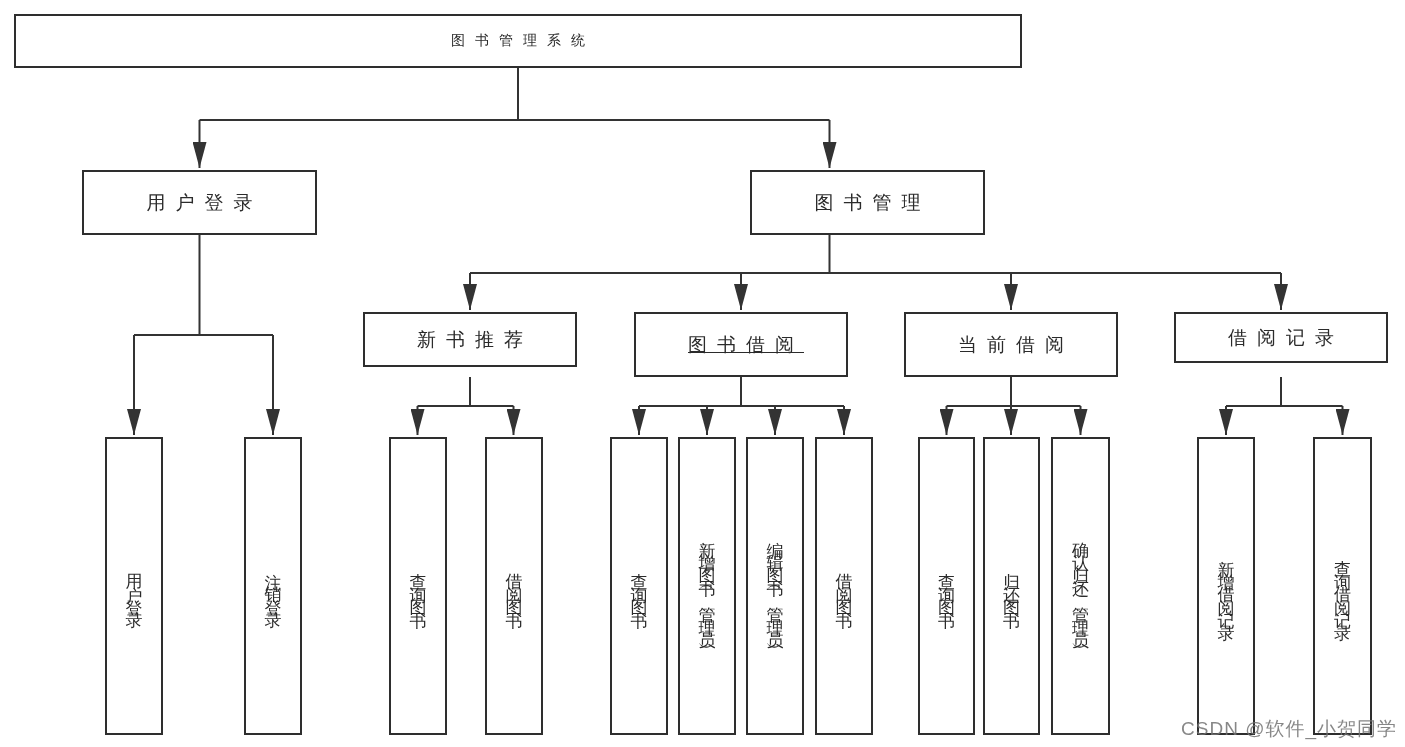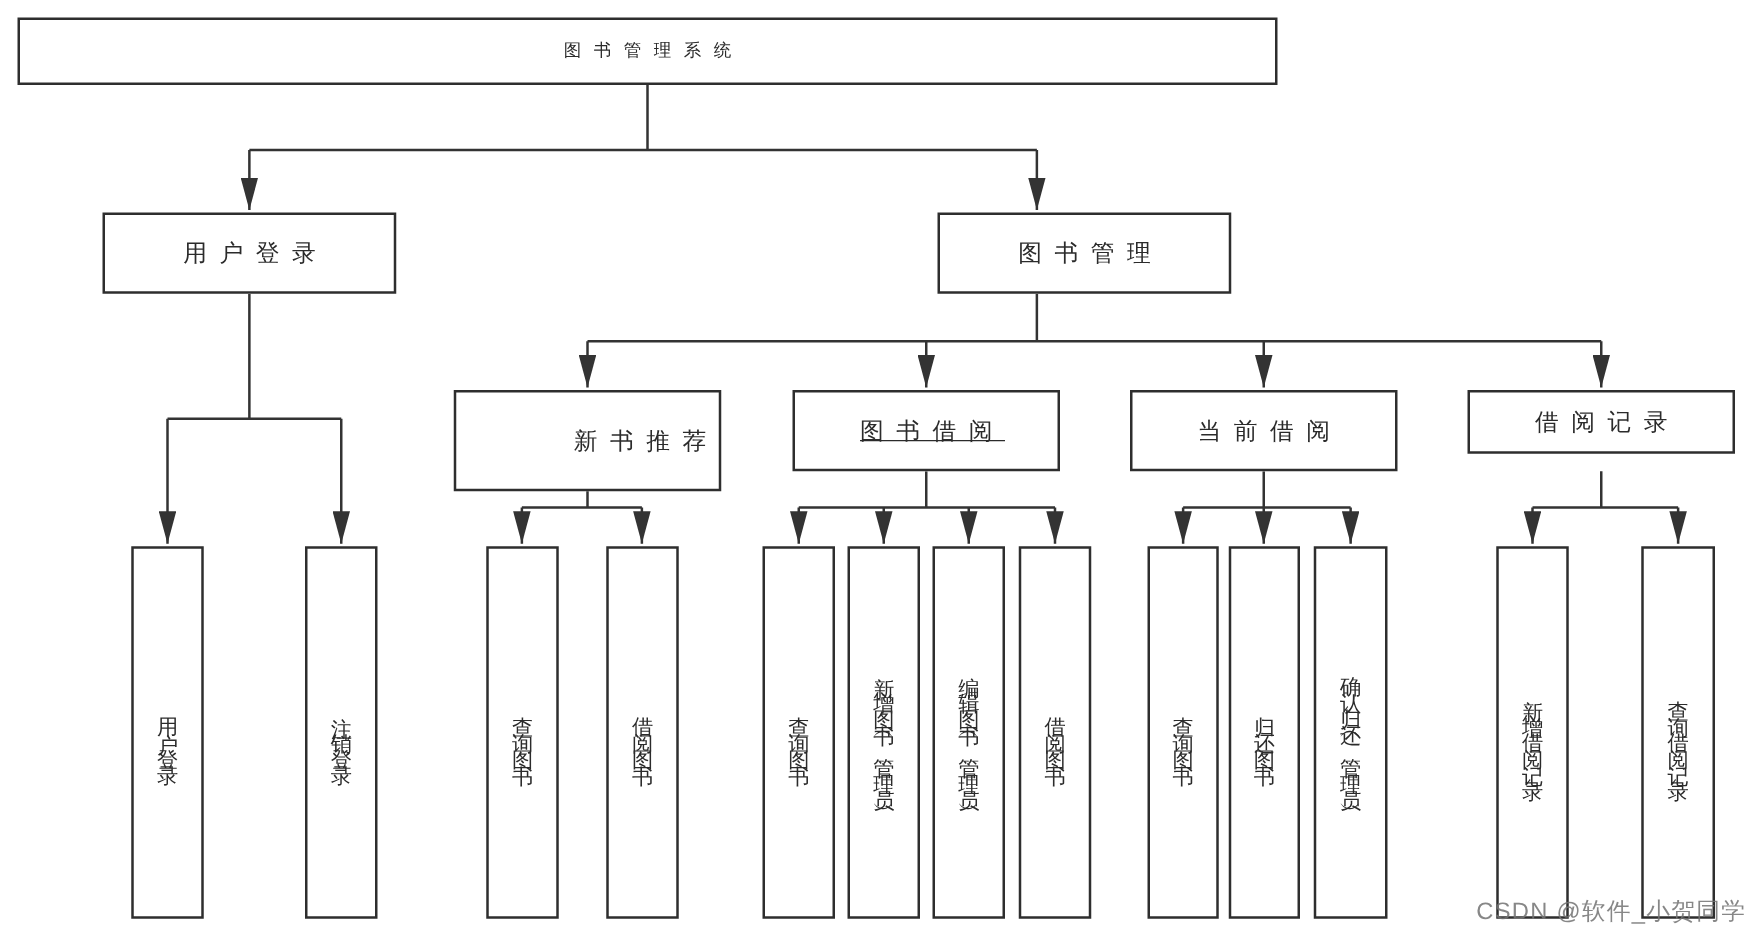--- a/index.html
+++ b/index.html
@@ -101,21 +101,21 @@
     <span class="label">图书管理系统</span>
   </div>
 
   <div class="node hbox" style="left:82px; top:170px; width:235px; height:65px;">
     <span class="label">用户登录</span>
   </div>
   <div class="node hbox" style="left:712px; top:170px; width:235px; height:65px;margin-left:38px;">
     <span class="label">图书管理</span>
   </div>
 
-  <div class="node hbox" style="left:363px; top:312px; width:214px; height:81px;justify-content:flex-end;">
+  <div class="node hbox" style="left:363px; top:312px; width:214px; height:55px;">
     <span class="label">新书推荐</span>
   </div>
   <div class="node hbox" style="left:634px; top:312px; width:214px; height:65px;text-decoration:underline;">
     <span class="label">图书借阅</span>
   </div>
   <div class="node hbox" style="left:904px; top:312px; width:214px; height:65px;">
     <span class="label">当前借阅</span>
   </div>
   <div class="node hbox" style="left:1174px; top:312px; width:214px; height:51px;">
     <span class="label">借阅记录</span>

